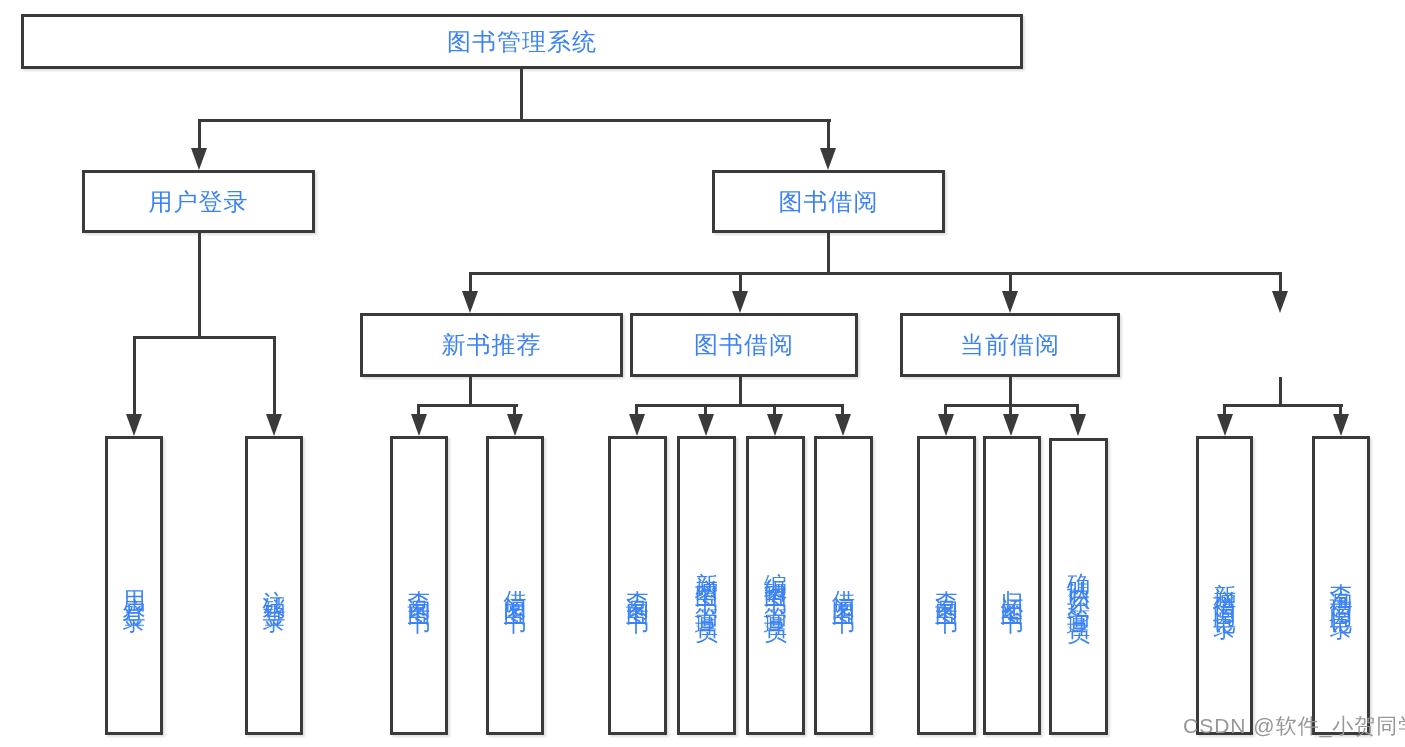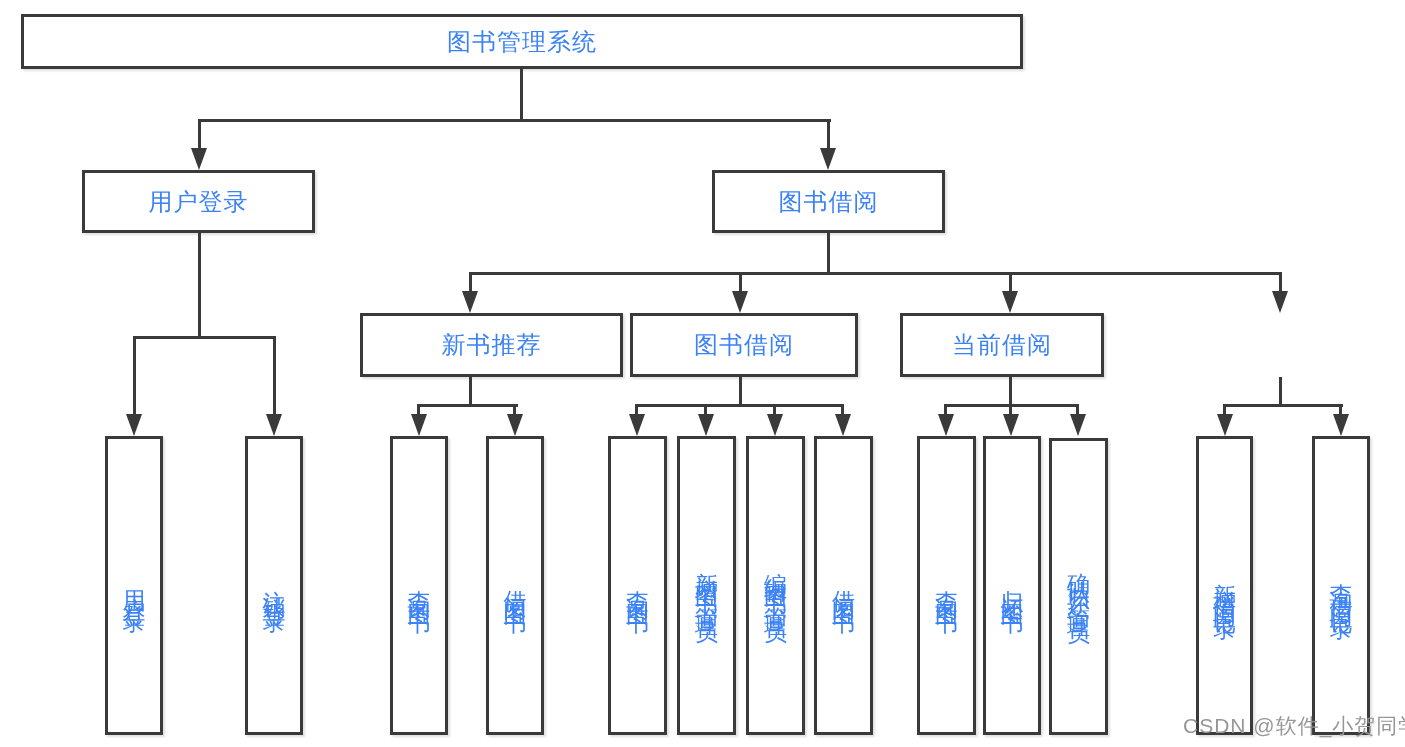--- a/index.html
+++ b/index.html
@@ -96,21 +96,21 @@
   <div class="arrow" style="left:1002px; top:291px;"></div>
   <div class="vline" style="left:1279px; top:272px; width:3px; height:22px;"></div>
   <div class="arrow" style="left:1272px; top:291px;"></div>
 
   <div class="box" style="left:360px; top:313px; width:263px; height:64px;">
     <span>新书推荐</span>
   </div>
   <div class="box" style="left:630px; top:313px; width:228px; height:64px;">
     <span>图书借阅</span>
   </div>
-  <div class="box" style="left:900px; top:313px; width:204px; height:64px;">
+  <div class="box" style="left:900px; top:313px; width:220px; height:64px;">
     <span>当前借阅</span>
   </div>
 
   <div class="vline" style="left:469px; top:377px; width:3px; height:30px;"></div>
   <div class="hline" style="left:417px; top:404px; width:101px; height:3px;"></div>
   <div class="vline" style="left:417px; top:404px; width:3px; height:12px;"></div>
   <div class="arrow" style="left:411px; top:414px;"></div>
   <div class="vline" style="left:513px; top:404px; width:3px; height:12px;"></div>
   <div class="arrow" style="left:507px; top:414px;"></div>
 

